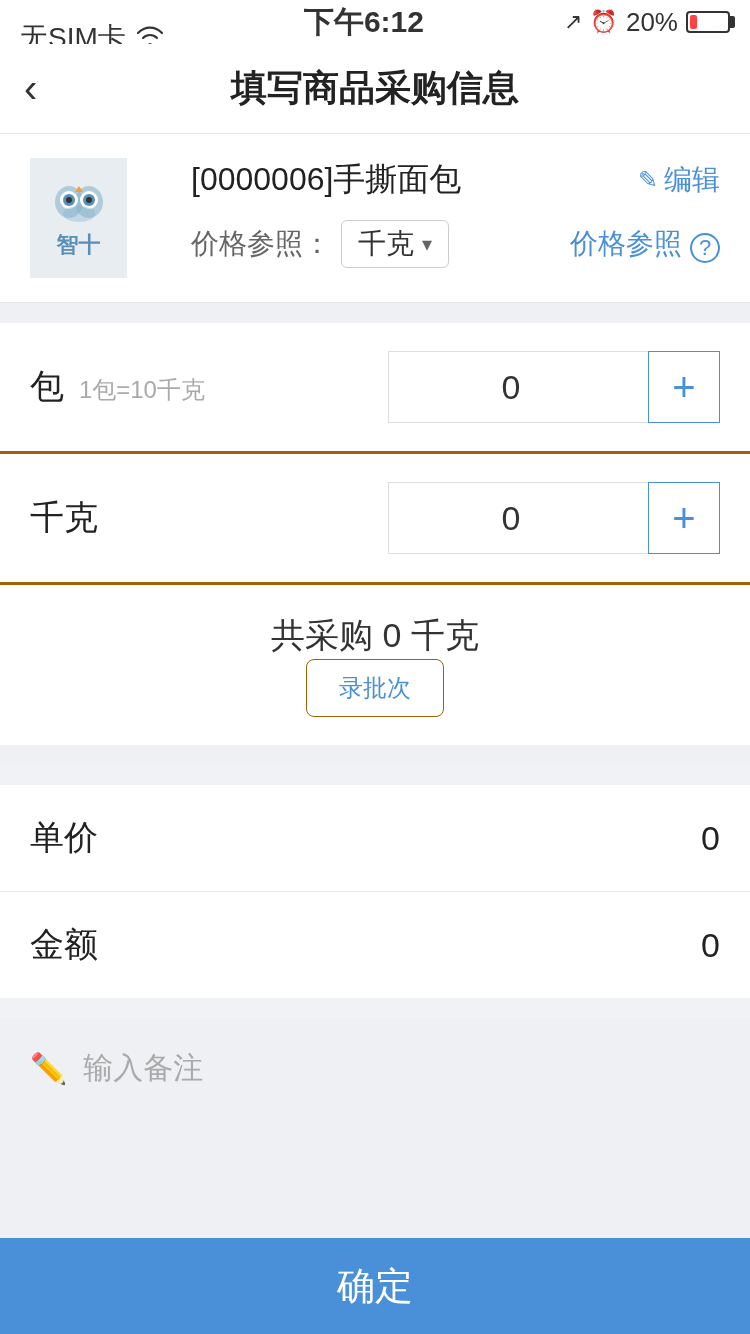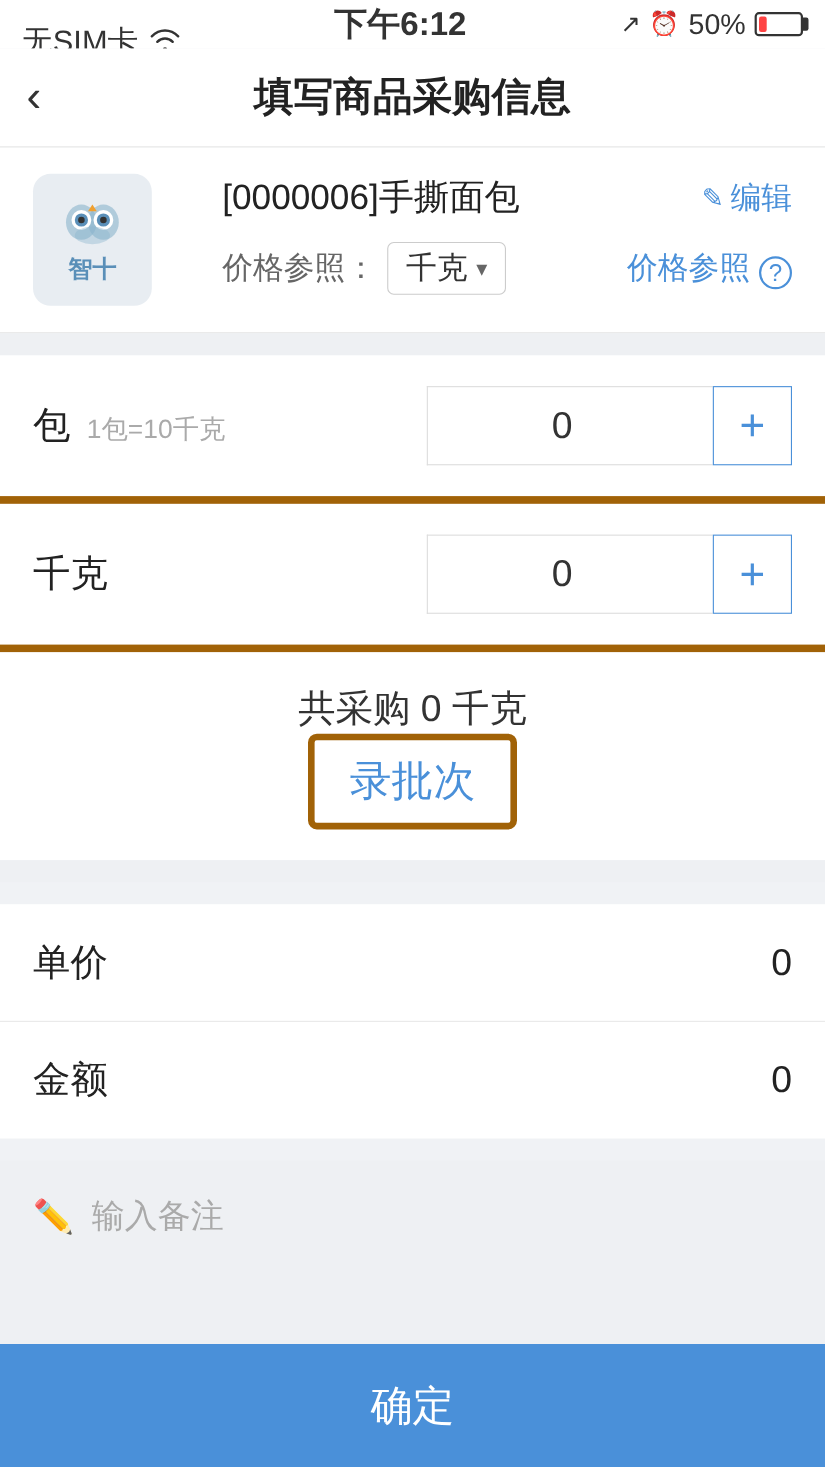--- a/index.html
+++ b/index.html
@@ -97,24 +97,24 @@
     .product-card {
       background: #fff;
       margin-top: 0;
       padding: 24px 30px;
       display: flex;
       align-items: flex-start;
       gap: 20px;
       border-bottom: 1px solid #e5e5e5;
     }
     .product-image {
-      width: 108px;
+      width: 97px;
       height: 120px;
       background: #e8edf2;
-      border-radius: 16px;
+      border-radius: 0;
       display: flex;
       align-items: center;
       justify-content: center;
       flex-shrink: 0;
       overflow: hidden;
     }
     .product-image-inner {
       display: flex;
       flex-direction: column;
       align-items: center;
@@ -190,21 +190,21 @@
 
     
     .input-section {
       background: #fff;
     }
     .input-row {
       display: flex;
       align-items: center;
       justify-content: space-between;
       padding: 28px 30px;
-      border-bottom: 7px solid #a16207;
+      border-bottom: 3px solid #a16207;
       gap: 20px;
     }
     .input-label {
       font-size: 34px;
       color: #222;
       min-width: 100px;
     }
     .input-sublabel {
       font-size: 24px;
       color: #aaa;
@@ -249,24 +249,24 @@
       justify-content: space-between;
       padding: 28px 30px;
       background: #fff;
       flex-direction: column;
     }
     .summary-text {
       font-size: 34px;
       color: #333;
     }
     .record-btn {
-      border: 6px solid #a16207;
+      border: 1px solid #a16207;
       border-radius: 8px;
       padding: 12px 32px;
-      font-size: 38px;
+      font-size: 24px;
       color: #4a90d9;
       background: #fff;
       cursor: pointer;
     }
 
     
     .price-section {
       background: #fff;
       margin-top: 20px;
     }
@@ -315,21 +315,21 @@
     
     .confirm-btn-container {
       position: fixed;
       bottom: 0;
       left: 0;
       width: 750px;
       padding: 0;
     }
     .confirm-btn {
       width: 750px;
-      height: 112px;
+      height: 96px;
       background: #4a90d9;
       color: #fff;
       font-size: 38px;
       font-weight: 500;
       border: none;
       cursor: pointer;
       display: flex;
       align-items: center;
       justify-content: center;
     }
@@ -354,21 +354,21 @@
           <path d="M14 18a2 2 0 100 4 2 2 0 000-4z" fill="#333"></path>
           <path d="M7 13c1.9-1.9 4.4-3 7-3s5.1 1.1 7 3" stroke="#333" stroke-width="2.2" fill="none" stroke-linecap="round"></path>
           <path d="M2 8c3.3-3.3 7.7-5.3 12-5.3s8.7 2 12 5.3" stroke="#333" stroke-width="2.2" fill="none" stroke-linecap="round"></path>
         </svg>
       </span>
     </div>
     <div class="status-center">下午6:12</div>
     <div class="status-right">
       <span style="font-size:22px;">↗</span>
       <span style="font-size:22px;">⏰</span>
-      <span>50%</span>
+      <span>20%</span>
       <div class="battery-bar">
         <div class="battery-fill"></div>
       </div>
     </div>
   </div>
 
   <div class="nav-bar">
     <span class="nav-back">‹</span>
     <span class="nav-title">填写商品采购信息</span>
   </div>

